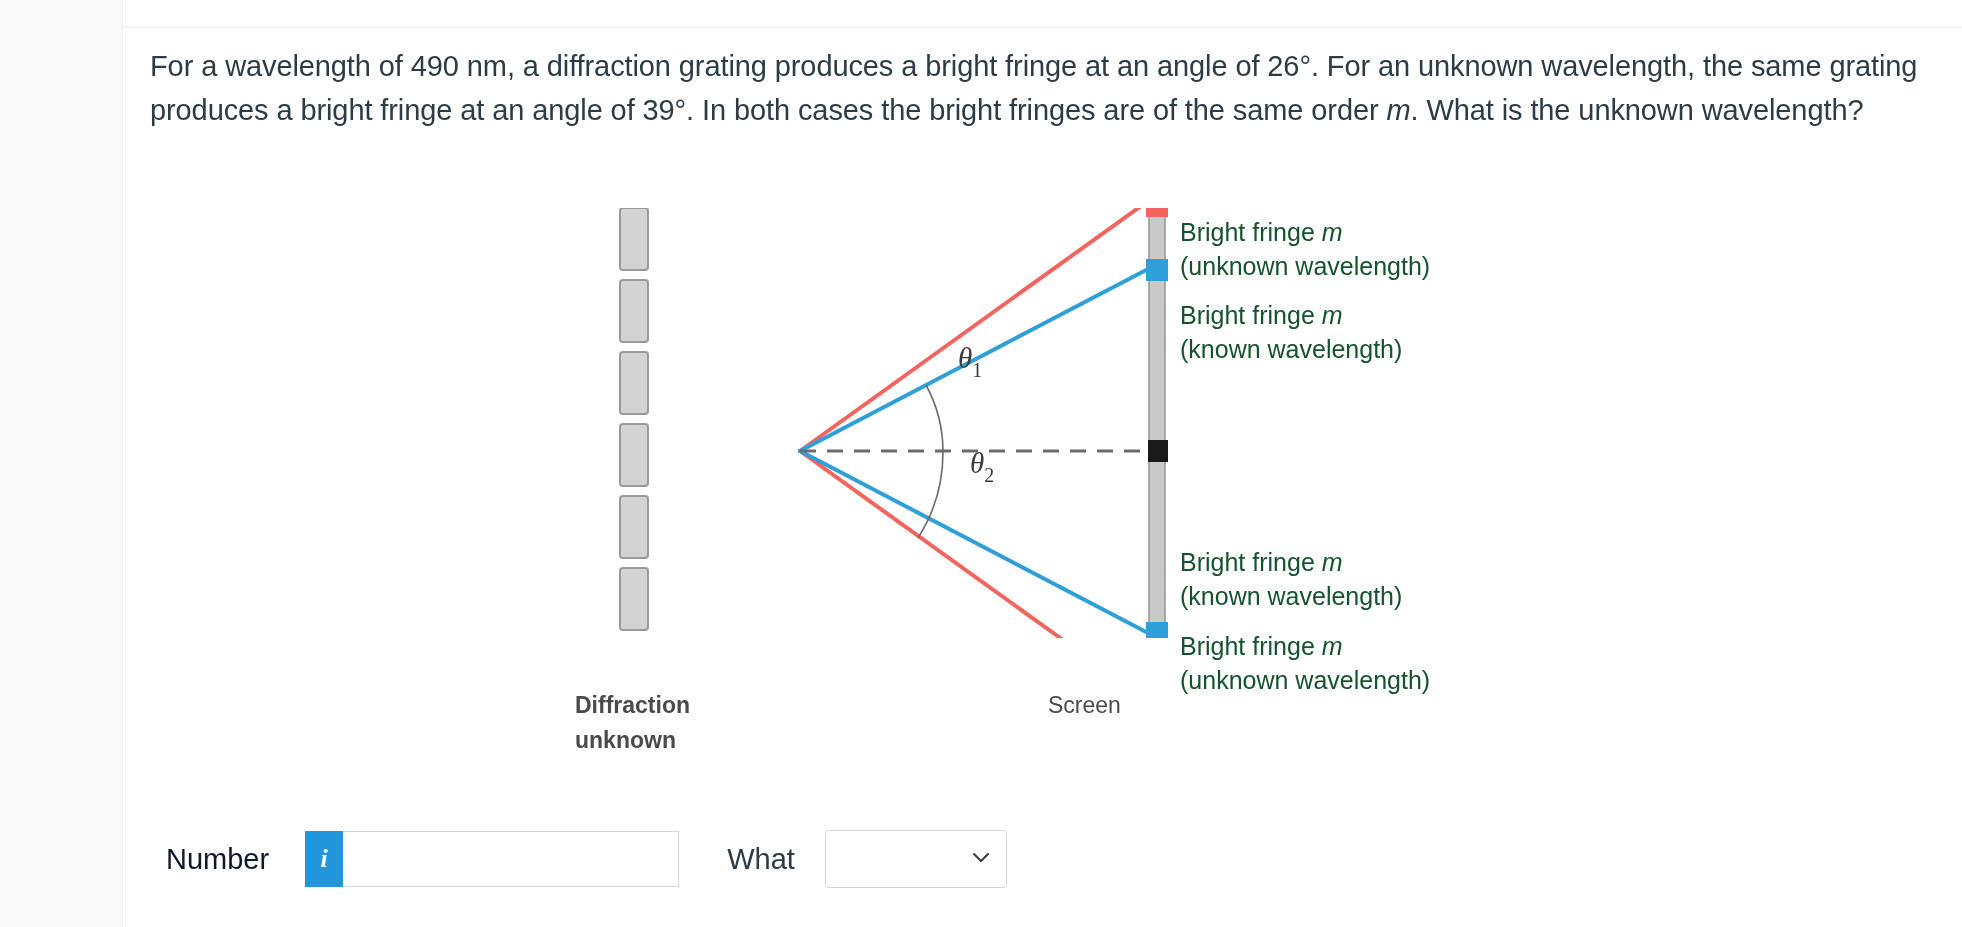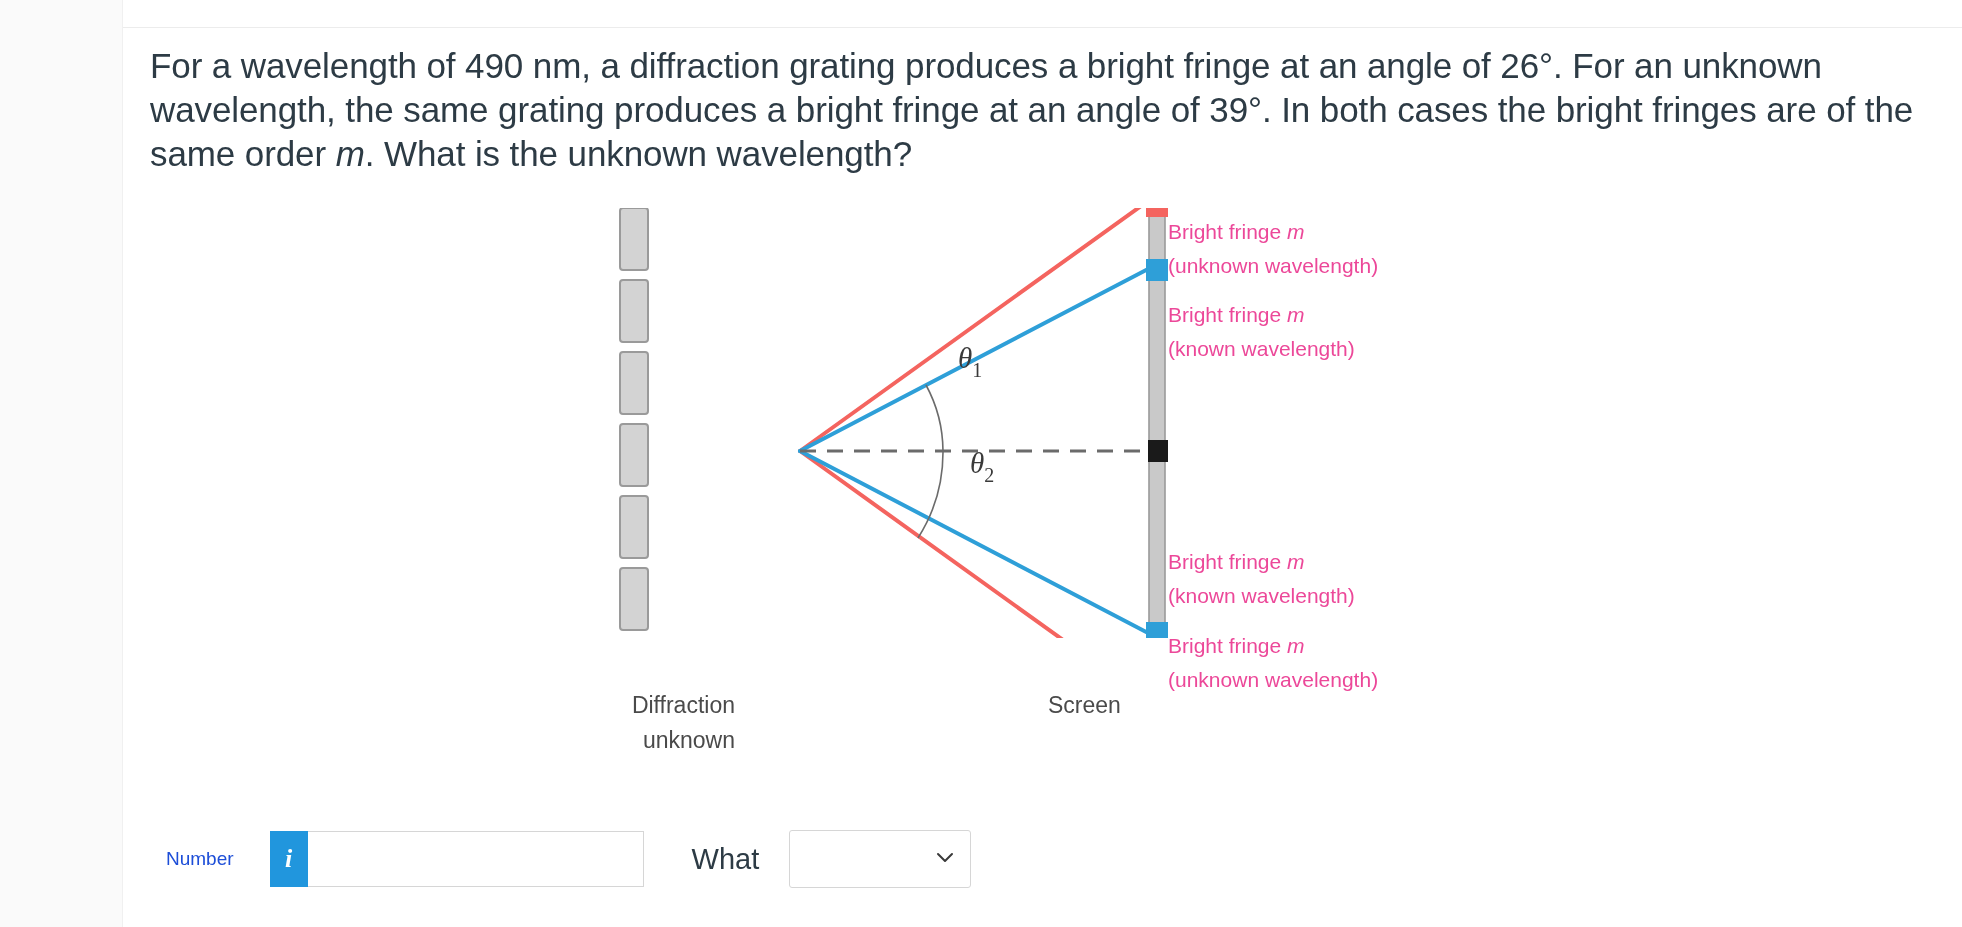--- a/index.html
+++ b/index.html
@@ -40,21 +40,21 @@
     background: #ececec;
   }
 
   
   #question-text {
     position: absolute;
     left: 150px;
     top: 44px;
     width: 1790px;
     color: #2d3b45;
-    font-size: 35px;
+    font-size: 29px;
     line-height: 44px;
     letter-spacing: -0.1px;
   }
   #question-text em {
     font-style: italic;
   }
 
   
   #figure {
     position: absolute;
@@ -65,62 +65,64 @@
   }
   #figure svg {
     display: block;
   }
 
   #label-grating {
     position: absolute;
     left: 575px;
     top: 688px;
     width: 160px;
-    text-align: right;
+    text-align: left;
     color: #4a4a4a;
     font-size: 23px;
     line-height: 35px;
+    font-weight: bold;
   }
   #label-screen {
     position: absolute;
     left: 1048px;
     top: 688px;
     color: #4a4a4a;
     font-size: 23px;
     line-height: 35px;
   }
 
   #fringe-labels {
     position: absolute;
     left: 1168px;
     top: 0;
     width: 420px;
     height: 927px;
   }
   .fringe-label {
     position: absolute;
-    color: #ec4899;
-    font-size: 21px;
+    color: #14532d;
+    font-size: 25px;
     line-height: 34px;
     white-space: nowrap;
+    margin-left: 12px;
   }
   .fringe-label em { font-style: italic; }
 
   
   #answer-row {
     position: absolute;
     left: 166px;
     top: 828px;
     height: 62px;
     display: flex;
     align-items: center;
   }
   #number-label {
-    color: #1d4ed8;
-    font-size: 19px;
+    color: #0f172a;
+    font-size: 29px;
     margin-right: 36px;
   }
   #number-field-group {
     display: flex;
     align-items: stretch;
     height: 56px;
   }
   #info-button {
     width: 38px;
     background: #2196dd;

